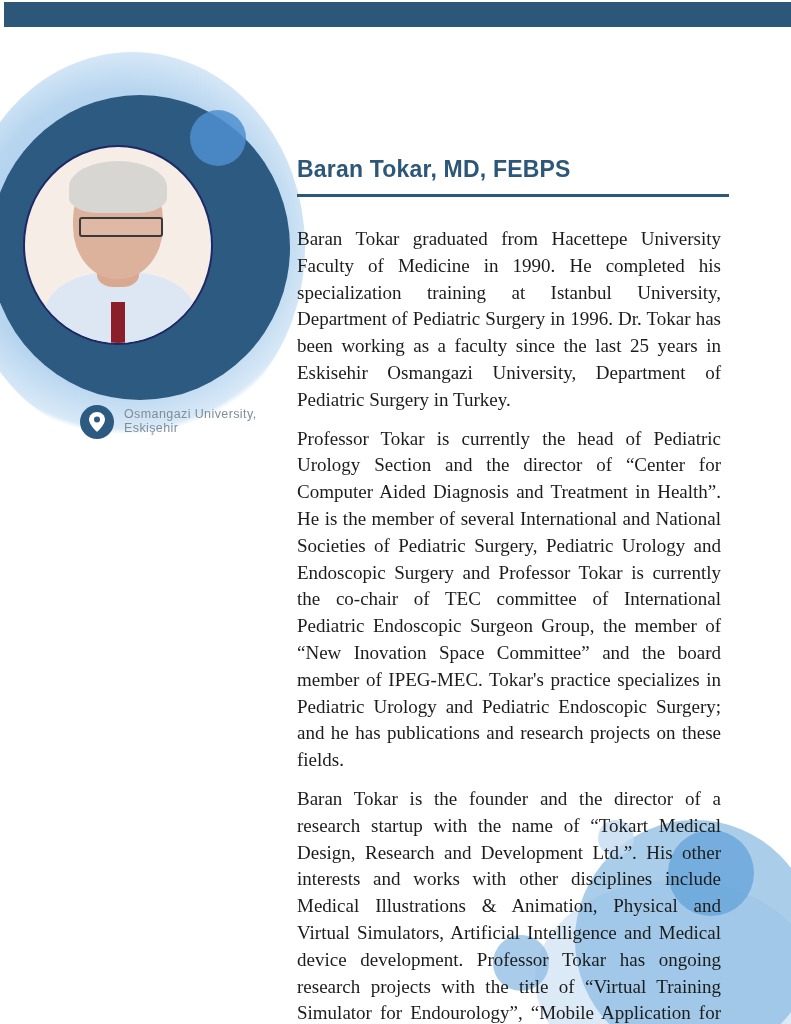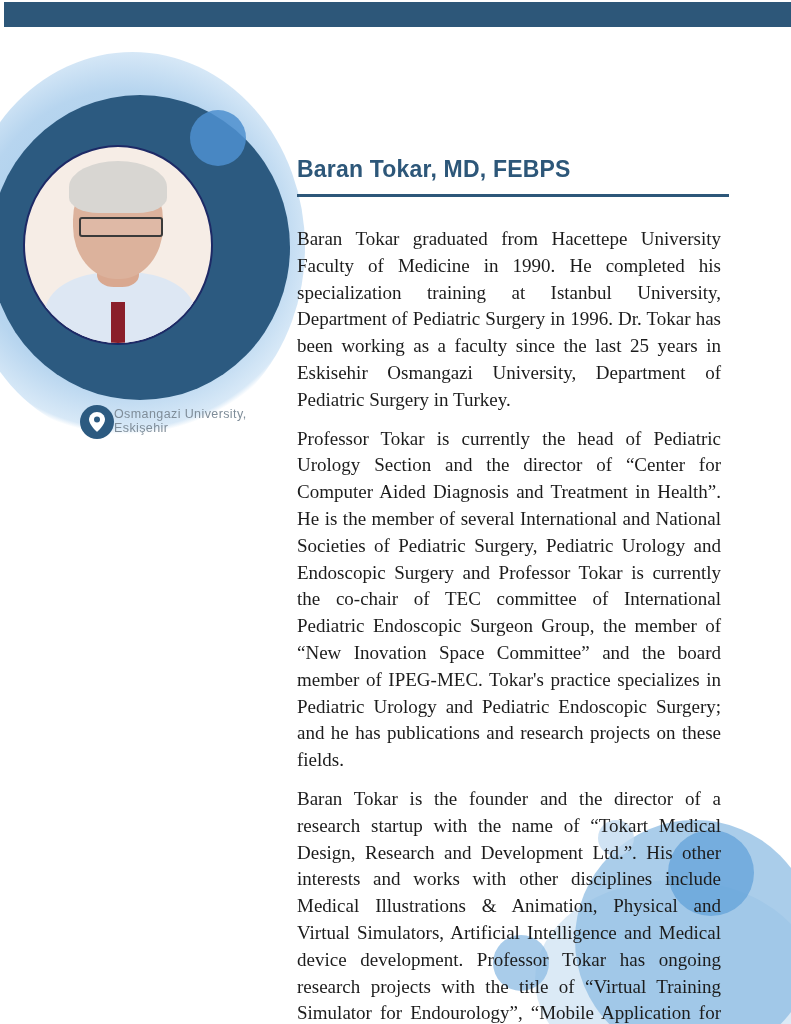--- a/index.html
+++ b/index.html
@@ -14,21 +14,21 @@
   .photo .neck { position: absolute; left: 72px; top: 110px; width: 42px; height: 30px; background: #d9a890; border-radius: 0 0 40% 40%; }
   .photo .tie { position: absolute; left: 86px; top: 155px; width: 14px; height: 45px; background: #8a1f2a; }
   .photo .head { position: absolute; left: 48px; top: 22px; width: 90px; height: 110px; border-radius: 46% 46% 48% 48%; background: #dcb29c; }
   .photo .hair { position: absolute; left: 44px; top: 14px; width: 98px; height: 52px; border-radius: 50% 50% 30% 30%; background: #d8d6d2; }
   .photo .glasses { position: absolute; left: 54px; top: 70px; width: 80px; height: 16px; border: 2px solid #3a3a3a; border-radius: 3px; background: rgba(255,255,255,0.1); }
   .br-wash { left: 575px; top: 820px; width: 240px; height: 240px; background: #8ebce3; opacity: 0.75; }
   .br-wash2 { left: 535px; top: 880px; width: 280px; height: 200px; background: #b8d5ee; opacity: 0.5; }
   .br-dot1 { left: 668px; top: 830px; width: 86px; height: 86px; background: #5e9fd8; opacity: 0.7; }
   .br-dot2 { left: 493px; top: 935px; width: 56px; height: 56px; background: #8cbbe3; opacity: 0.75; }
   .br-dot3 { left: 598px; top: 820px; width: 36px; height: 36px; background: #c4dcf1; opacity: 0.8; }
-  .location { position: absolute; left: 80px; top: 405px; display: flex; align-items: flex-start; }
+  .location { position: absolute; left: 80px; top: 405px; display: flex; align-items: flex-start; gap: 10px; }
   .pin { width: 34px; height: 34px; border-radius: 50%; background: #2c5a80; display: flex; align-items: center; justify-content: center; }
   .loc-text { font-family: "Liberation Sans", sans-serif; font-size: 12.5px; color: #7f8d99; line-height: 14px; letter-spacing: 0.4px; padding-top: 2px; }
   .title { position: absolute; left: 297px; top: 156px; font-family: "Liberation Sans", sans-serif; font-weight: bold; font-size: 23px; color: #2d5779; letter-spacing: 0.2px; text-align: center; }
   .title-rule { position: absolute; left: 297px; top: 194px; width: 432px; height: 3px; background: #2d5779; }
   .bio { position: absolute; left: 297px; top: 226px; width: 424px; font-size: 19px; line-height: 26.8px; color: #1c1c1c; text-align: justify; }
   .bio p { margin: 0 0 12px 0; }
 </style>
 </head>
 <body>
 

